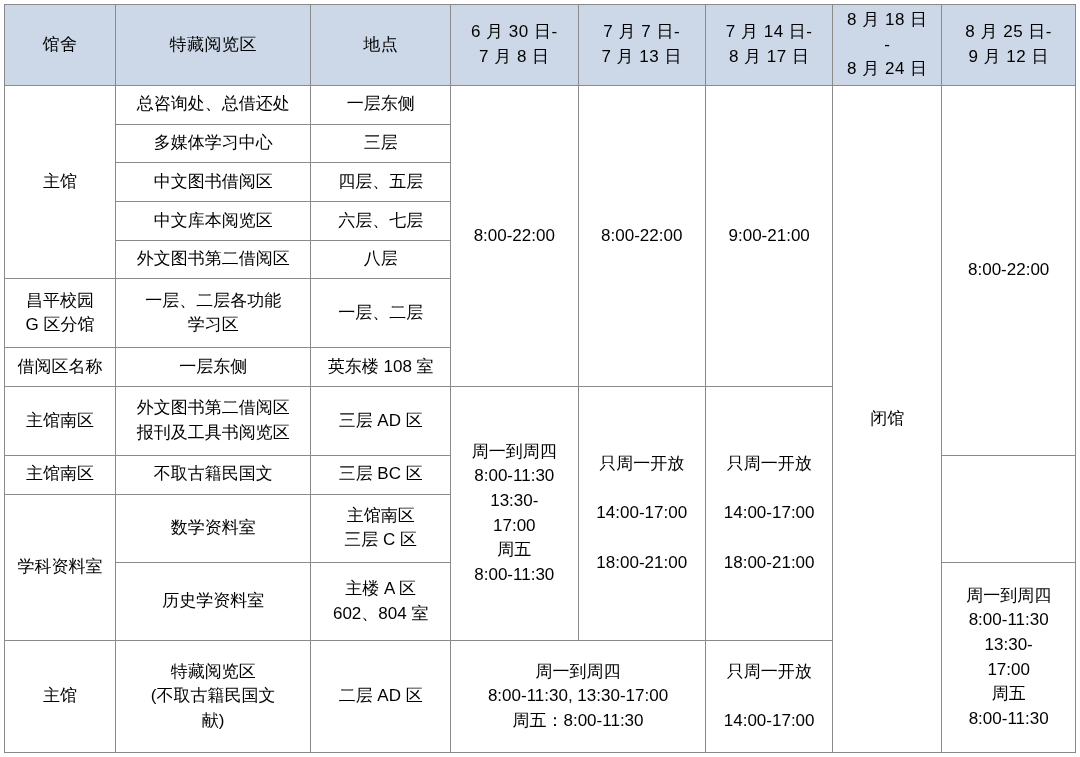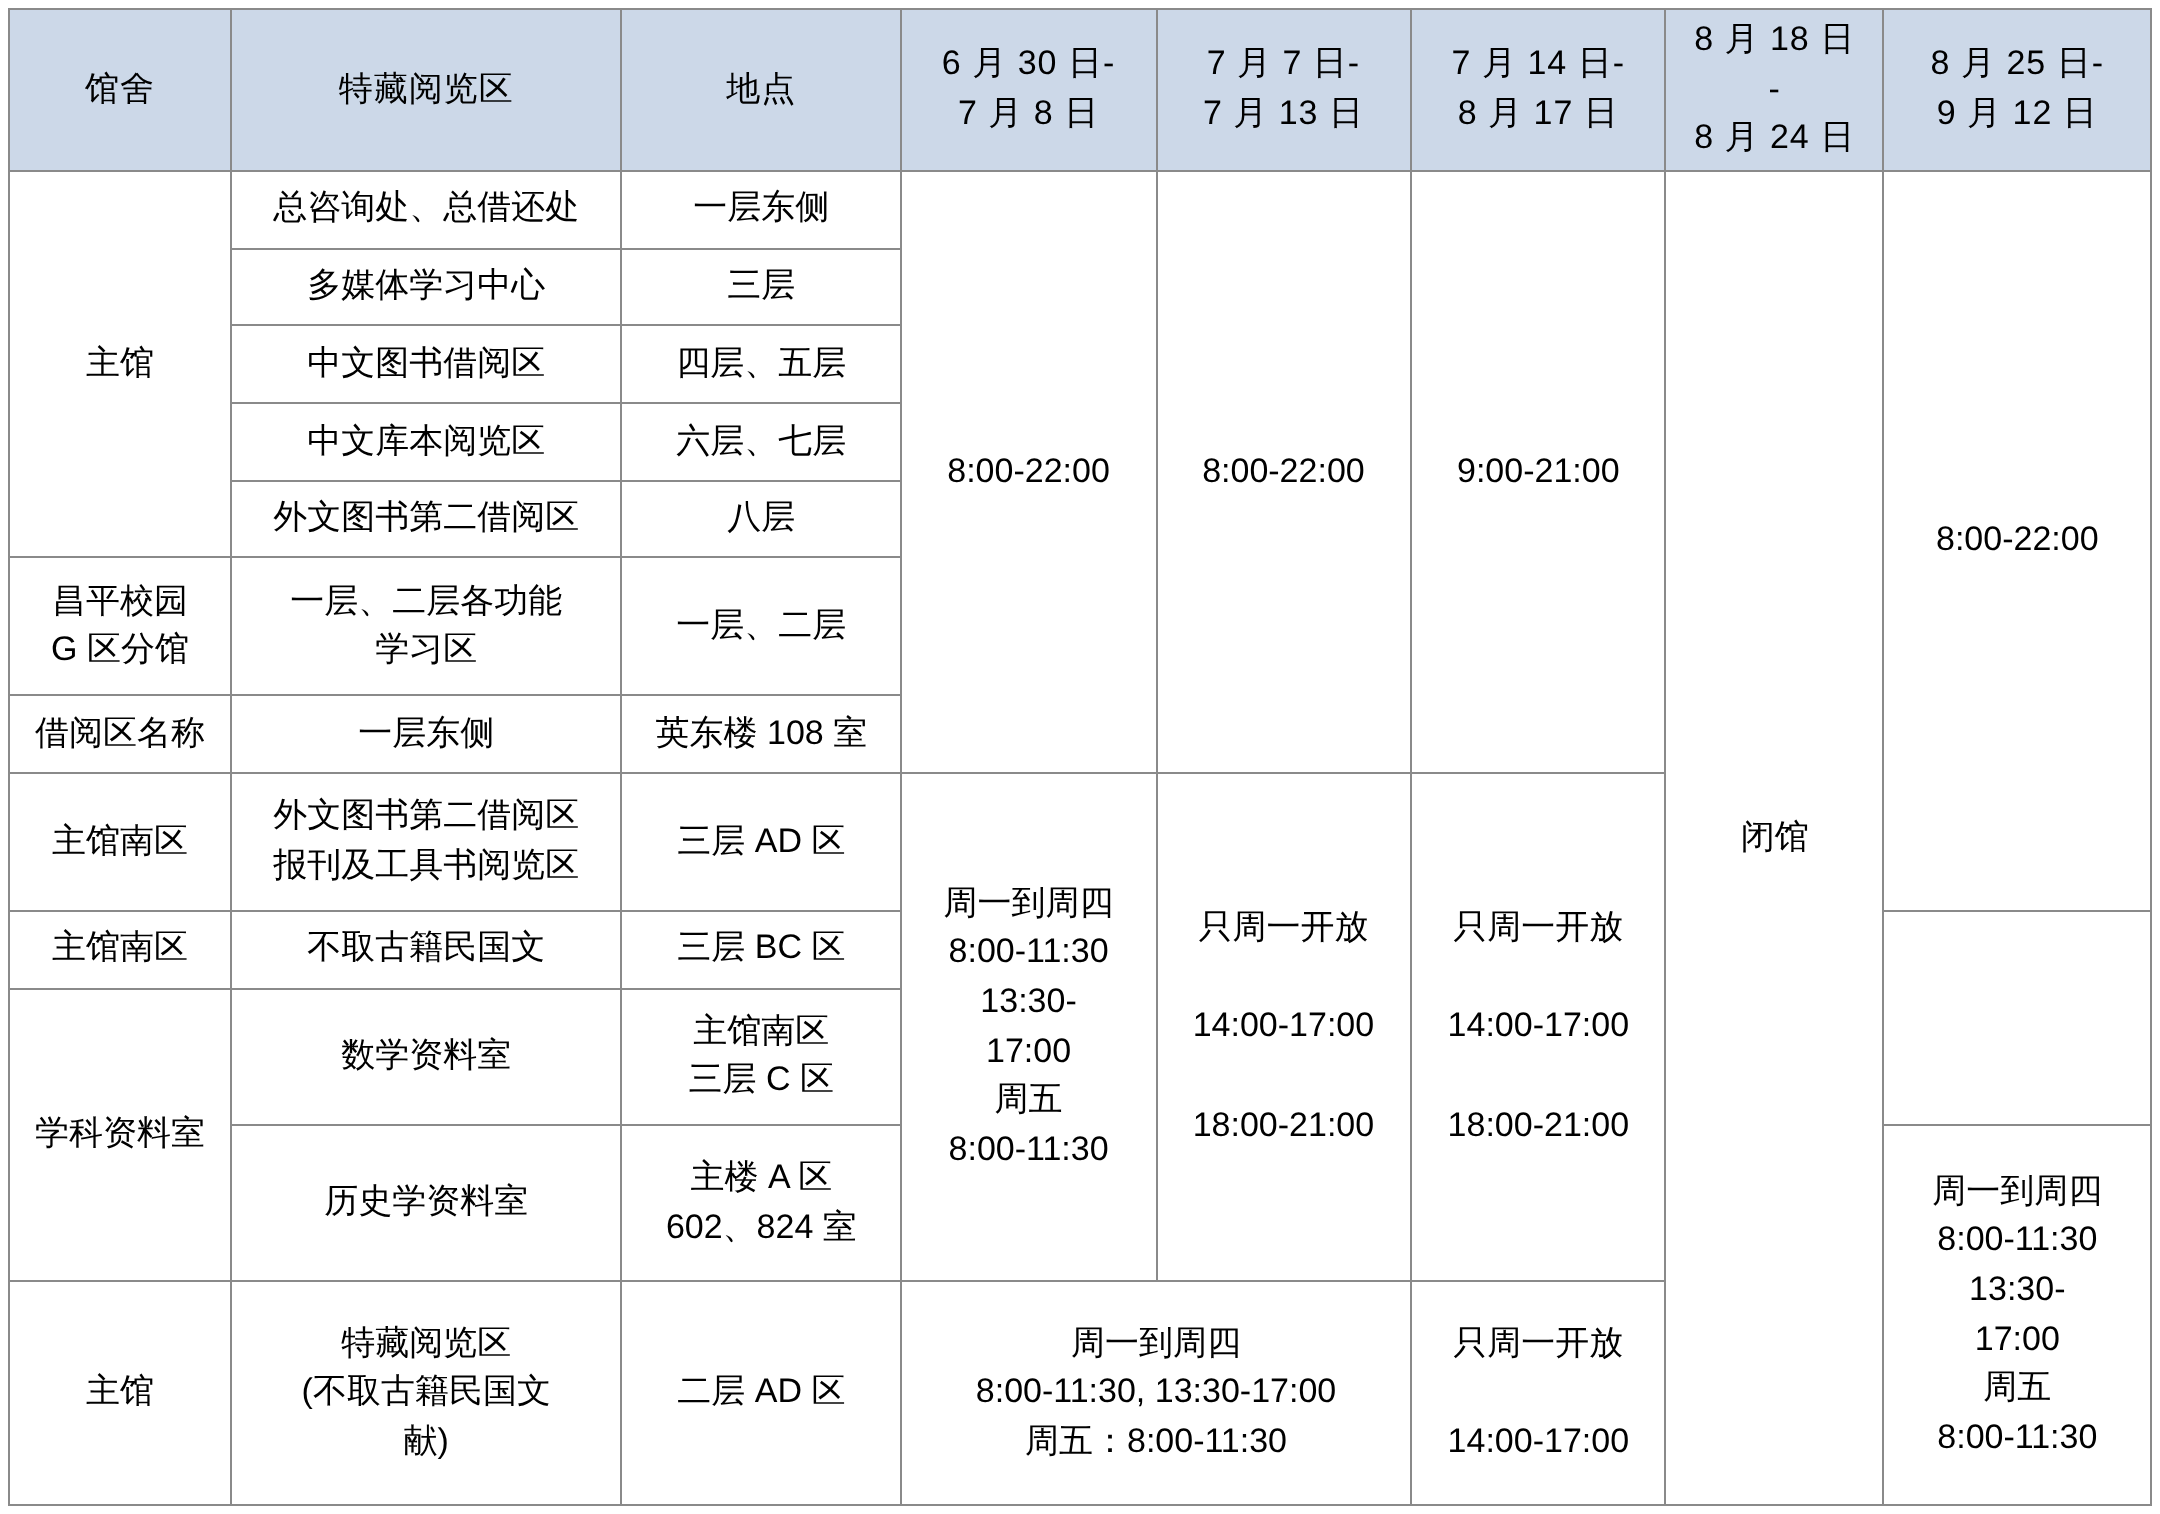--- a/index.html
+++ b/index.html
@@ -178,21 +178,21 @@
       <tr>
         <td class="cell" rowspan="2">学科资料室</td>
         <td class="cell">数学资料室</td>
         <td class="cell">主馆南区
 三层 C 区</td>
       </tr>
 
       <tr>
         <td class="cell">历史学资料室</td>
         <td class="cell">主楼 A 区
-602、824 室</td>
+602、804 室</td>
         <td class="wide-time" rowspan="2">周一到周四
 8:00-11:30
 13:30-
 17:00
 周五
 8:00-11:30</td>
       </tr>
 
       <tr>
         <td class="cell">主馆</td>

